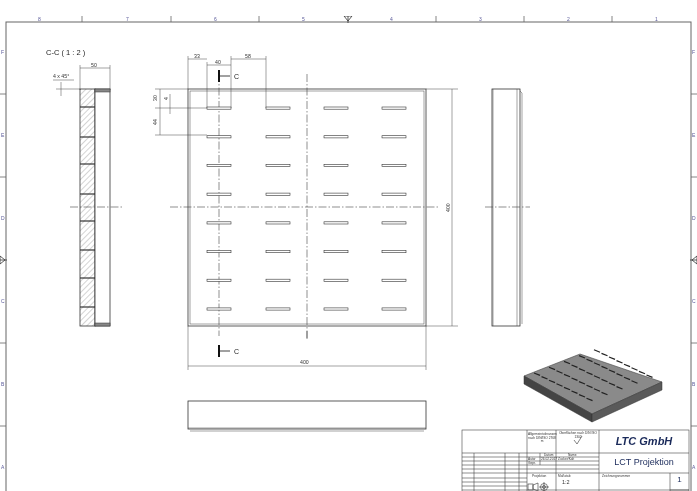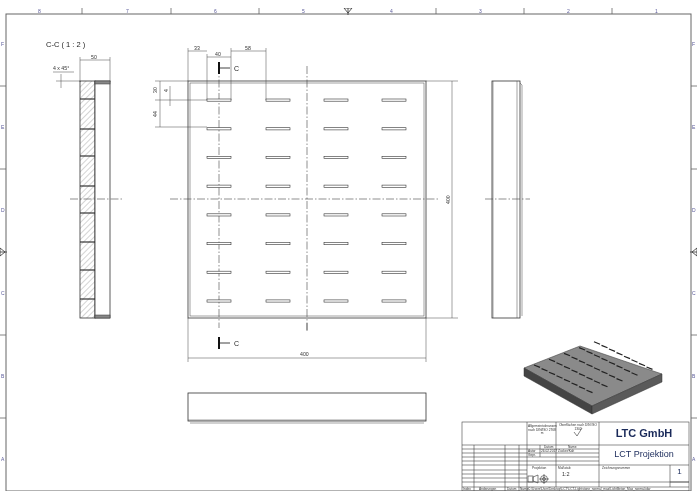--- a/index.html
+++ b/index.html
@@ -1,27 +1,27 @@
 <!DOCTYPE html>
 <html><head>
 <meta charset="utf-8">
 <style>
   html, body { margin:0; padding:0; background:#ffffff; }
   body { width:697px; height:491px; position:relative; overflow:hidden; font-family:"Liberation Sans", sans-serif; }
-  #sheet { position:absolute; left:0; top:8px; width:697px; height:377px; }
+  #sheet { position:absolute; left:0; top:16px; width:697px; height:377px; }
   svg text { font-family:"Liberation Sans", sans-serif; }
   .zone { font-size:5px; fill:#5a5a9a; }
   .dim { font-size:5.2px; fill:#333; }
   .ln { stroke:#333; fill:none; stroke-width:0.8; }
   .thin { stroke:#444; fill:none; stroke-width:0.5; }
   .frame { stroke:#666; fill:none; stroke-width:1; }
   .center { stroke:#444; stroke-width:0.6; stroke-dasharray:8 2 1.5 2; fill:none; }
   .slot { fill:#ffffff; stroke:#333; stroke-width:0.6; }
   #title-block { position:absolute; left:462px; top:414px; width:227px; height:69px; }
-  .tb-company { position:absolute; left:137px; top:0; width:90px; height:22px; display:flex; align-items:center; justify-content:center; font-weight:bold; font-size:11px; color:#1a2a5a; }
+  .tb-company { position:absolute; left:137px; top:0; width:90px; height:22px; display:flex; align-items:center; justify-content:center; font-weight:bold; font-size:11px; color:#1a2a5a;font-style:italic; }
   .tb-name { position:absolute; left:137px; top:22px; width:90px; height:20px; display:flex; align-items:center; justify-content:center; font-size:9px; color:#1a2a5a; }
   .tb-sheet { position:absolute; left:208px; top:42px; width:19px; height:14px; display:flex; align-items:center; justify-content:center; font-size:8px; color:#1a2a5a; }
   .tb-label { position:absolute; font-size:3.2px; color:#333; white-space:nowrap; }
   .tb-scale { position:absolute; left:70px; top:48px; font-size:5.5px; color:#333; }
 </style>
 </head>
 <body>
 
 <div id="sheet">
 <svg width="697" height="491" viewBox="0 0 697 491" xmlns="http://www.w3.org/2000/svg">

